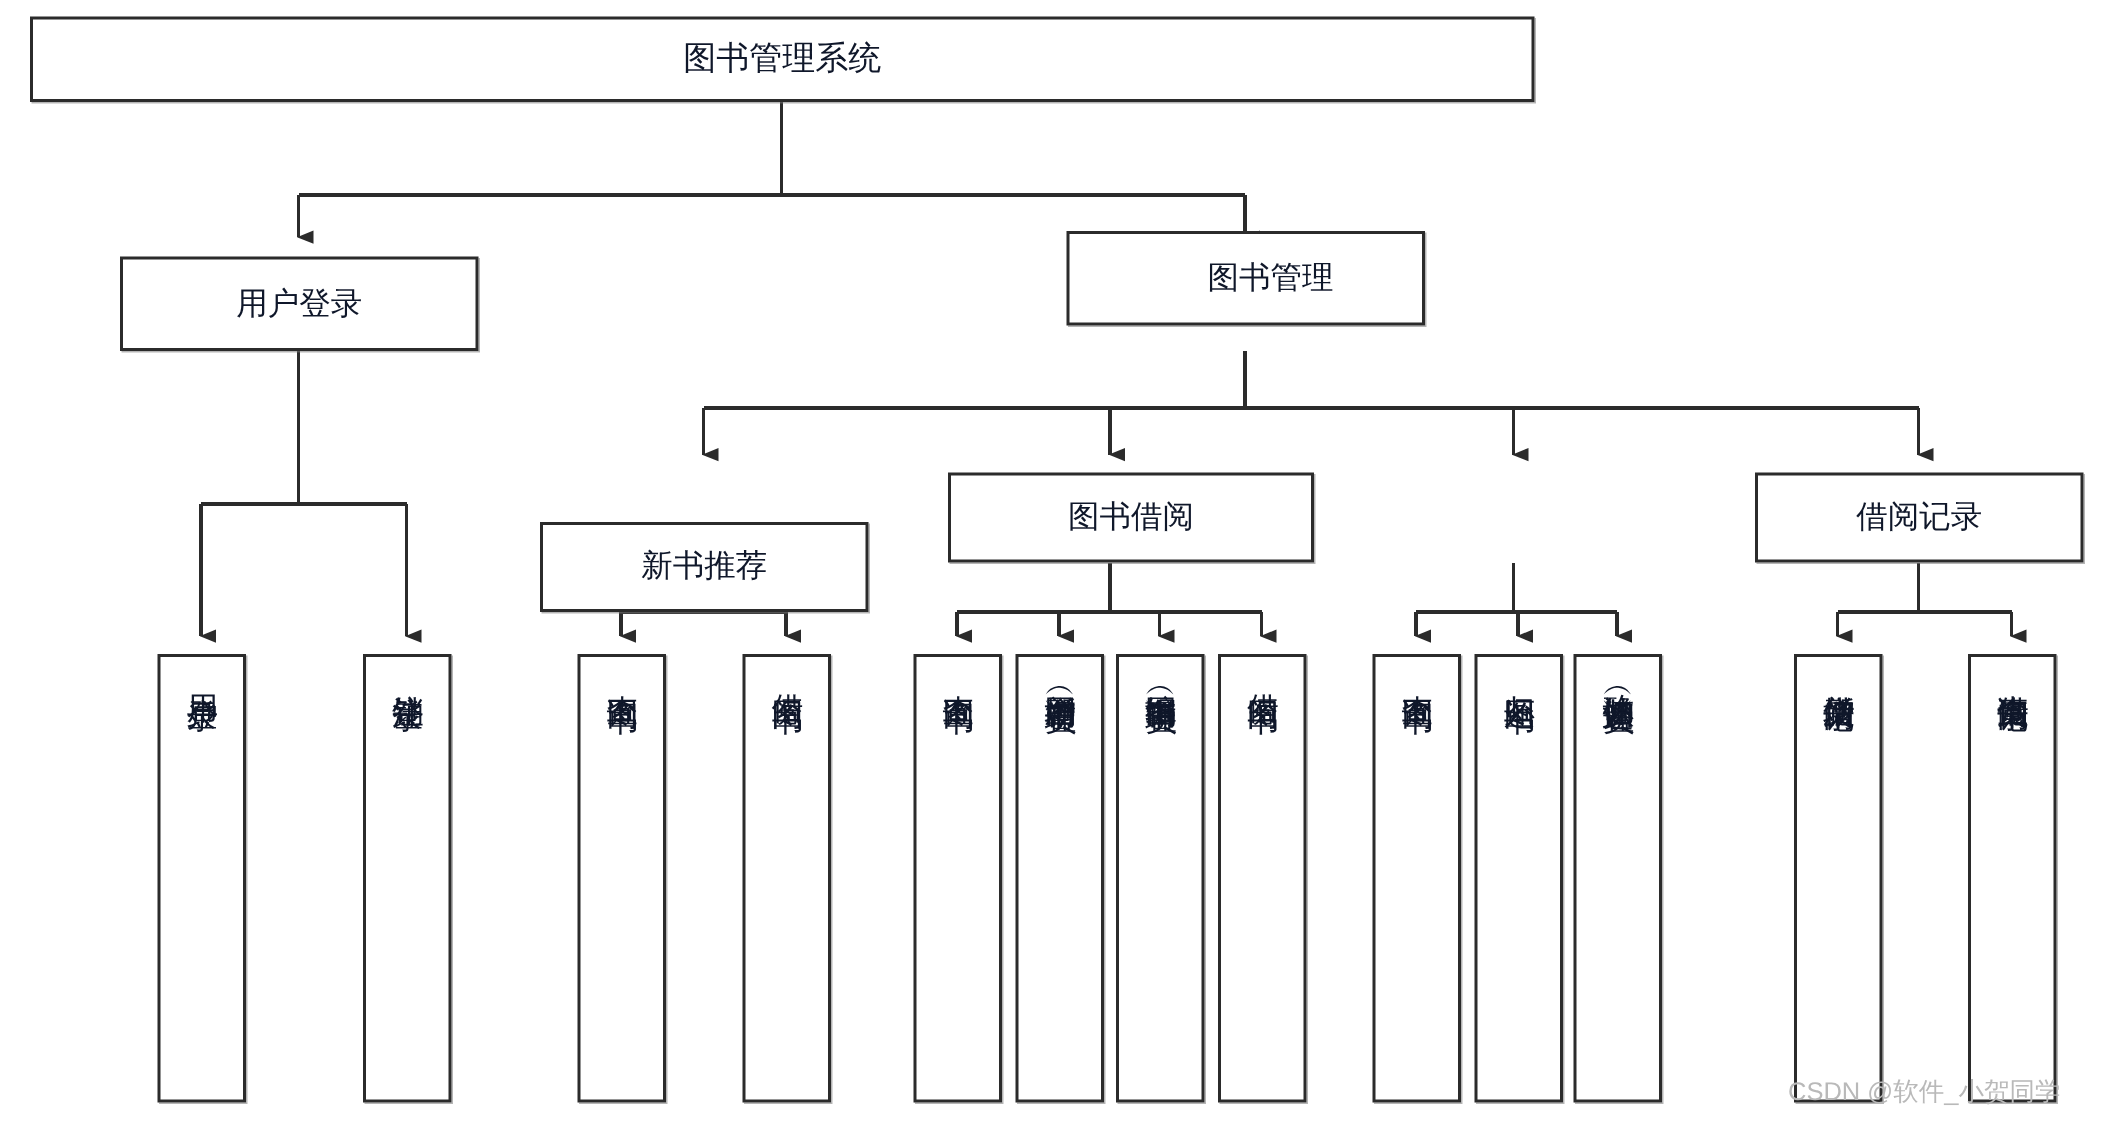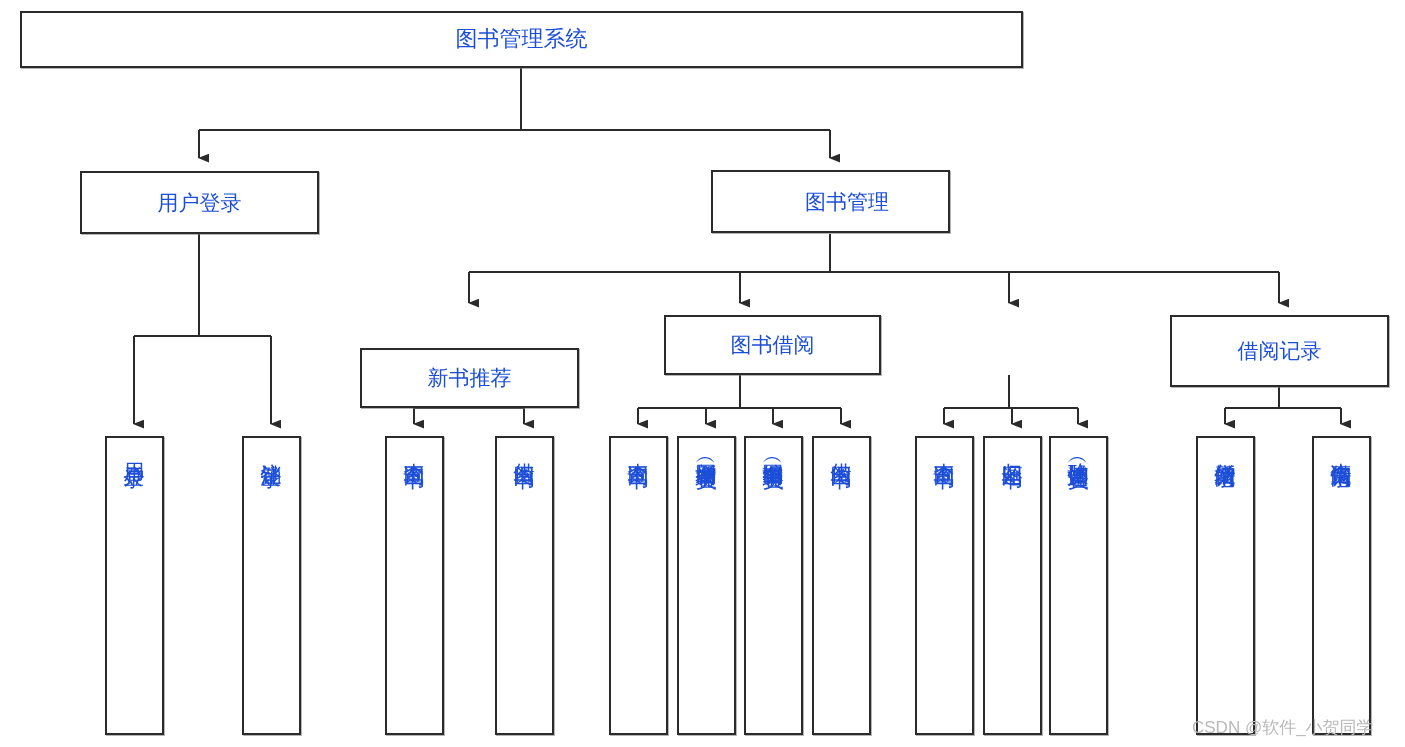--- a/index.html
+++ b/index.html
@@ -36,21 +36,21 @@
     align-items: center;
     justify-content: center;
     color: #1a1a1a;
     z-index: 2;
   }
   .node-label {
     display: block;
     text-align: center;
     line-height: 1.22;
     white-space: nowrap;
-    color: #1d4ed8;
+    color: #0f172a;
   }
   .node.horizontal .node-label {
     font-size: 21px;
   }
   .node.root .node-label {
     font-size: 22px;
   }
   .node.vertical {
     align-items: flex-start;
     padding-top: 8px;
@@ -132,34 +132,34 @@
   </svg>
 
   <div class="node root horizontal" style="left:20px; top:11px; width:1003px; height:57px;">
     <span class="node-label">图书管理系统</span>
   </div>
 
   <div class="node horizontal" style="left:80px; top:171px; width:239px; height:63px;">
     <span class="node-label">用户登录</span>
   </div>
 
-  <div class="node horizontal" style="left:711px; top:170px; width:239px; height:63px;padding-left:33px;">
+  <div class="node horizontal" style="left:711px; top:154px; width:239px; height:63px;padding-left:33px;">
     <span class="node-label">图书管理</span>
   </div>
 
   <div class="node horizontal" style="left:360px; top:315px; width:219px; height:60px;margin-top:33px;">
     <span class="node-label">新书推荐</span>
   </div>
 
-  <div class="node horizontal" style="left:632px; top:315px; width:217px; height:60px;margin-left:32px;">
+  <div class="node horizontal" style="left:632px; top:315px; width:244px; height:60px;">
     <span class="node-label">图书借阅</span>
   </div>
 
 
-  <div class="node horizontal" style="left:1170px; top:315px; width:219px; height:72px;">
+  <div class="node horizontal" style="left:1170px; top:315px; width:219px; height:60px;">
     <span class="node-label">借阅记录</span>
   </div>
 
   <div class="node vertical" style="left:105px; top:436px; width:59px; height:299px;">
     <span class="node-label">用户登录</span>
   </div>
 
   <div class="node vertical" style="left:242px; top:436px; width:59px; height:299px;">
     <span class="node-label">注销登录</span>
   </div>

